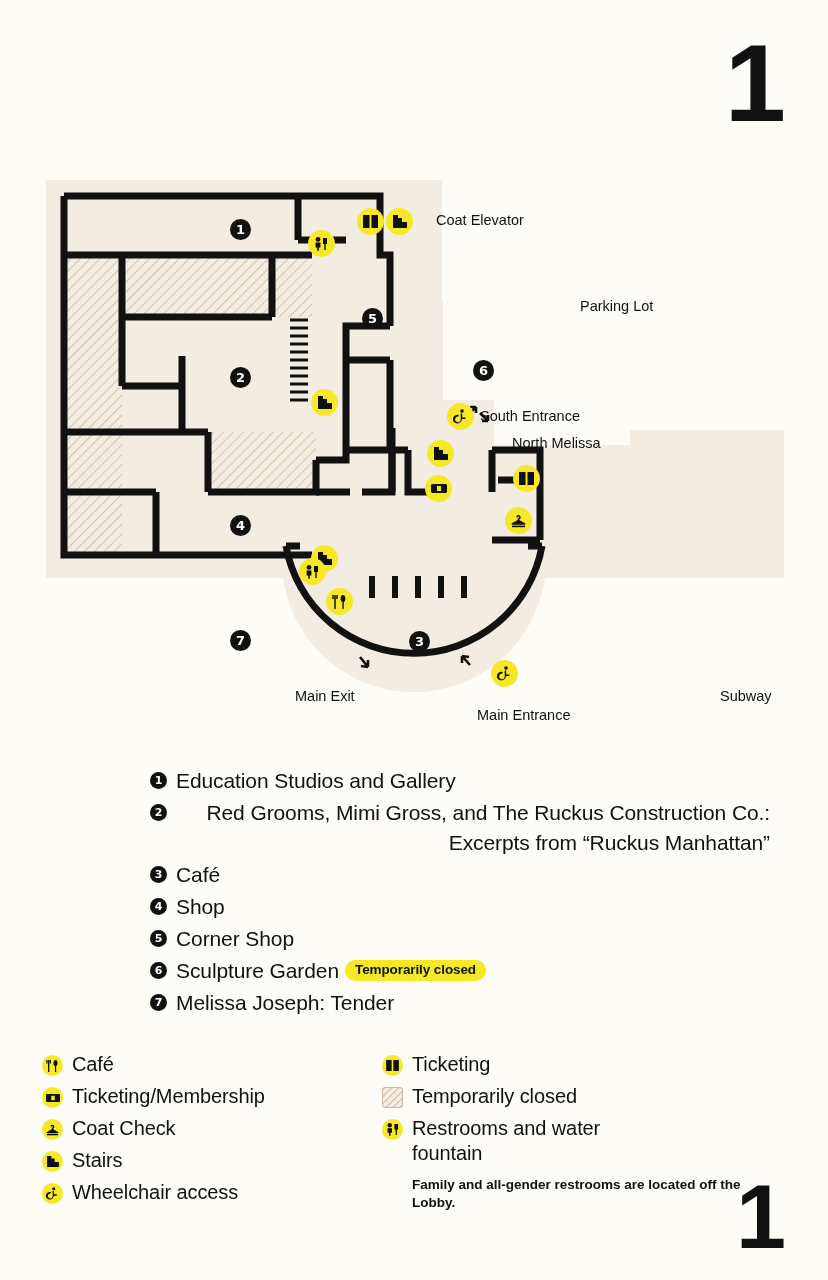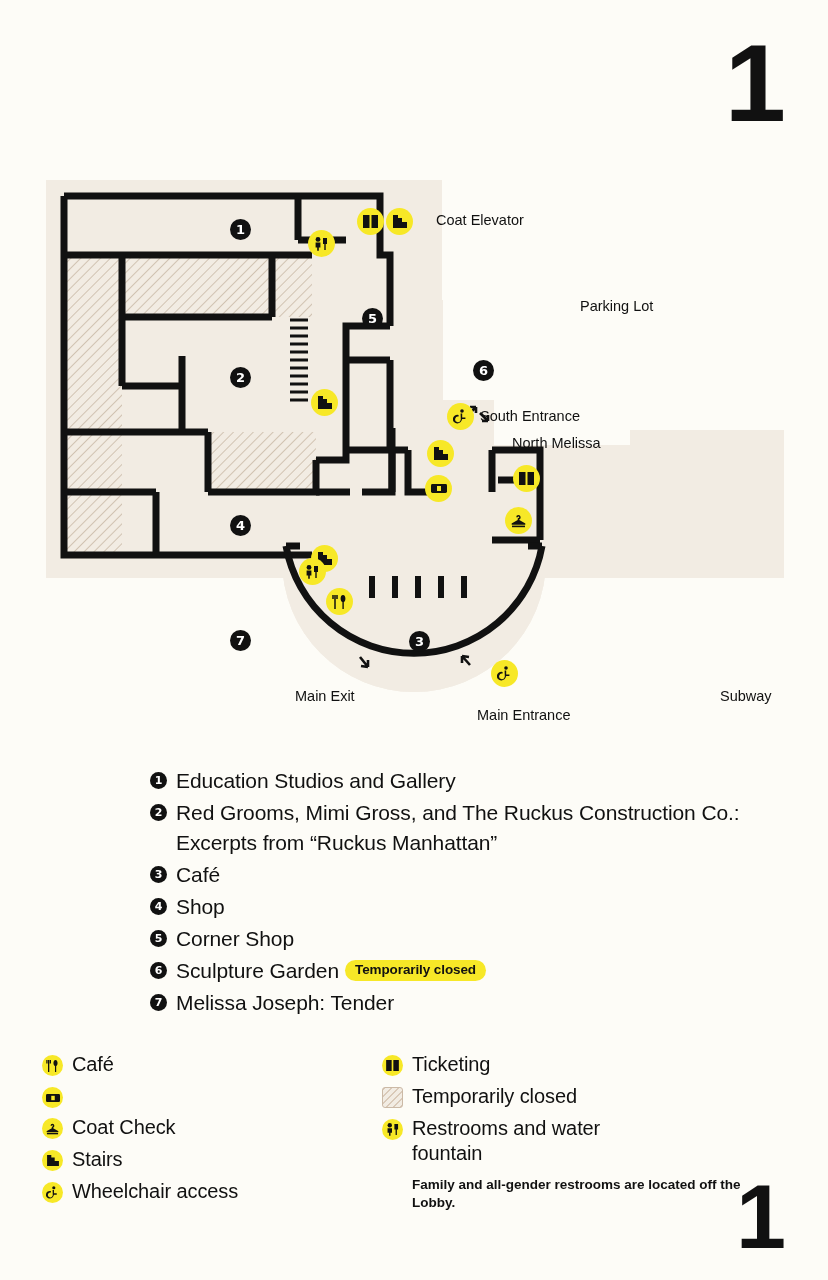--- a/index.html
+++ b/index.html
@@ -65,21 +65,21 @@
   .key-row { display: flex; align-items: flex-start; margin-bottom: 2px; }
   .key-dot {
     flex: 0 0 auto;
     width: 17px; height: 17px; border-radius: 50%;
     background: #111; color: #fff;
     font-size: 11px; font-weight: bold;
     display: flex; align-items: center; justify-content: center;
     margin-top: 6px; margin-right: 9px;
     font-family: "DejaVu Sans", sans-serif;
   }
-  .key-text { font-size: 21px; line-height: 30px; letter-spacing: -0.1px; }
+  .key-text { font-size: 21px; line-height: 30px; letter-spacing: -0.1px; text-align: right; }
   .closed-pill {
     display: inline-block;
     background: #f7e827;
     border-radius: 11px;
     padding: 1px 10px 2px 10px;
     font-size: 13.5px;
     font-weight: bold;
     line-height: 18px;
     vertical-align: 4px;
     margin-left: 6px;
@@ -341,20 +341,21 @@
           <span class="legend-label">Café</span>
         </div>
 
         <div class="legend-item">
           <span class="legend-icon">
             <svg width="14" height="10" viewBox="0 0 16 11">
                 <rect x="0" y="1" width="16" height="9" rx="1.4" fill="#111"></rect>
                 <rect x="6" y="3" width="4" height="5" fill="#f7e827"></rect>
               </svg>
           </span>
+          <span class="legend-label">Ticketing/Membership</span>
         </div>
 
         <div class="legend-item">
           <span class="legend-icon">
             <svg width="13" height="12" viewBox="0 0 15 14">
                 <path d="M7.5 1a2.3 2.3 0 0 0-2.3 2.3h1.6A.7.7 0 1 1 7.5 4c-.4 0-.8.3-.8.8V6L1 9.2c-.8.5-.5 1.6.5 1.6h12c1 0 1.3-1.1.5-1.6L8.3 6v-.6A2.3 2.3 0 0 0 7.5 1z" fill="#111"></path>
                 <rect x="1" y="11.6" width="13" height="1.6" fill="#111"></rect>
               </svg>
           </span>
           <span class="legend-label">Coat Check</span>

